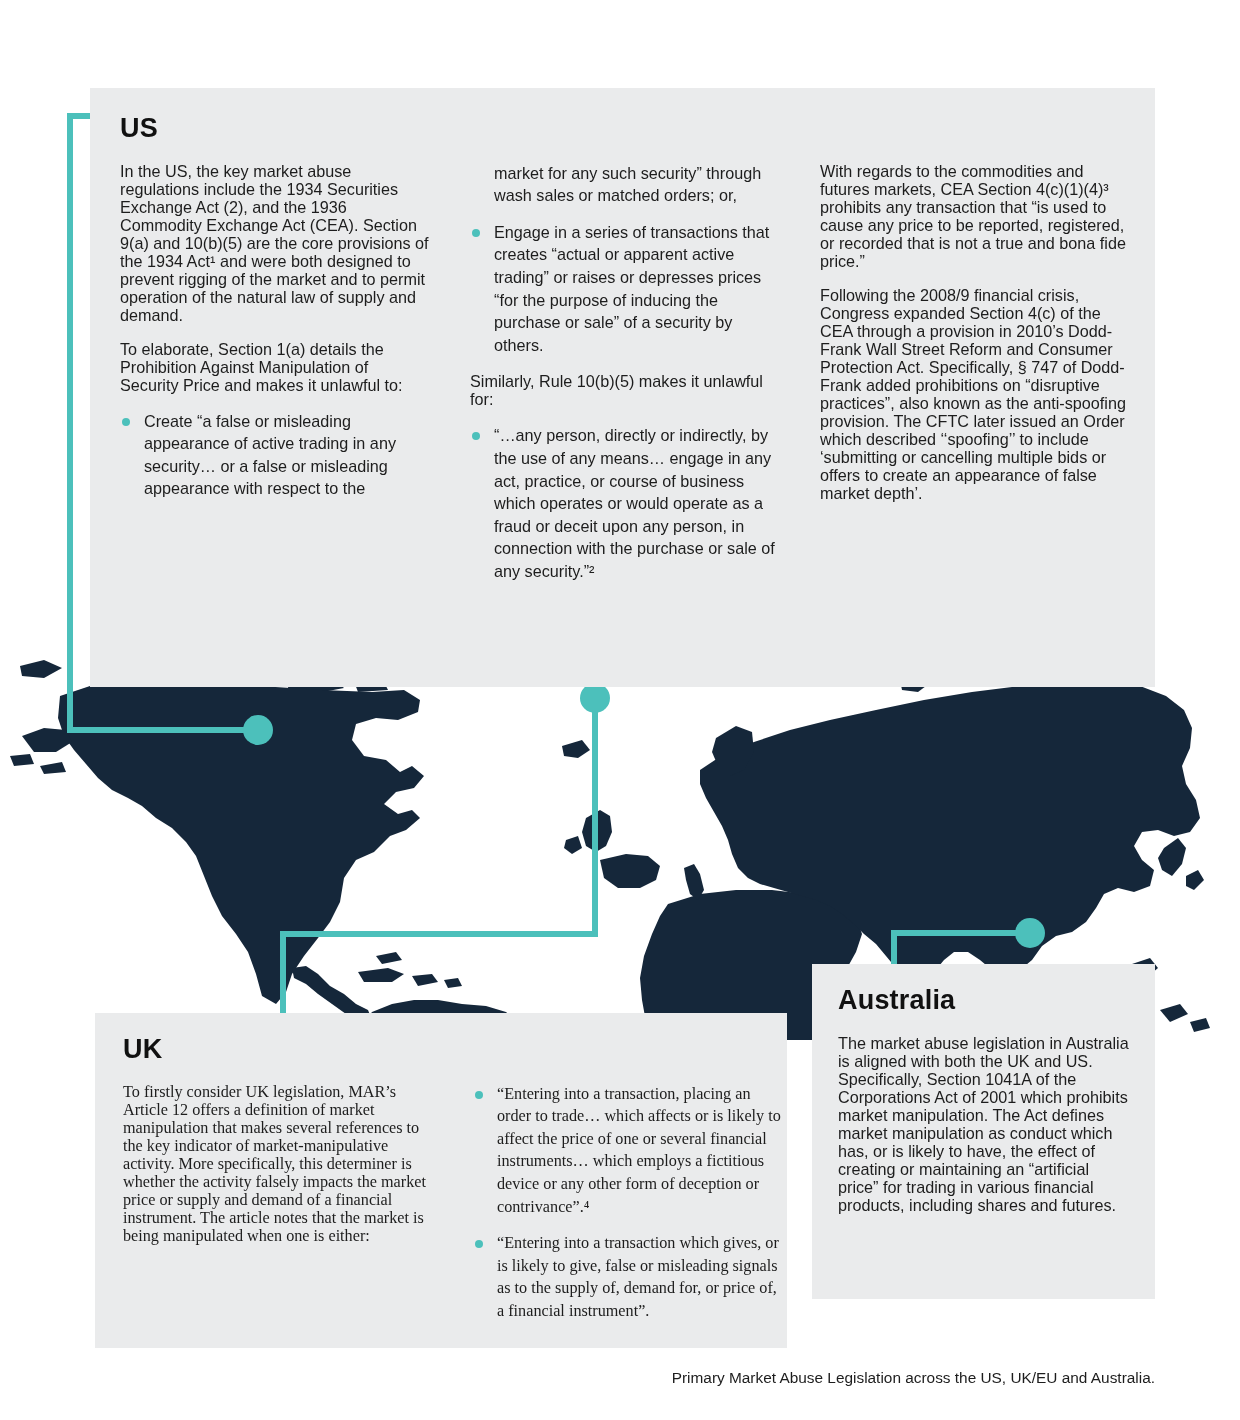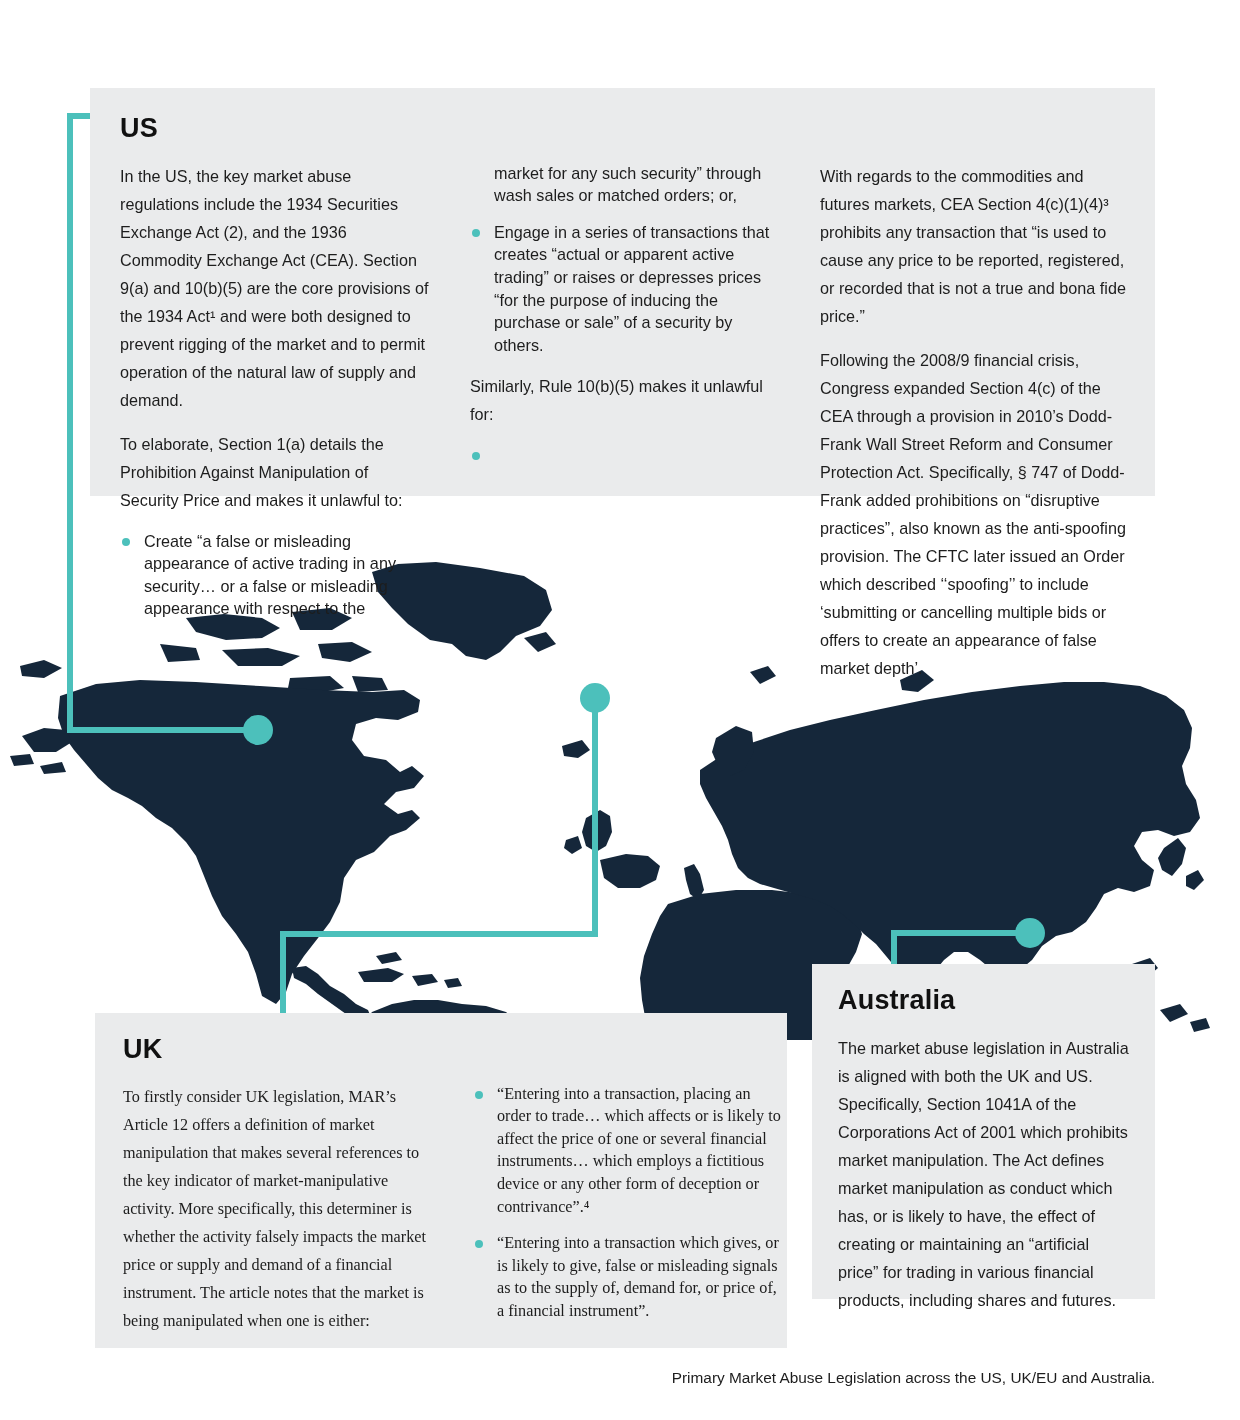--- a/index.html
+++ b/index.html
@@ -41,21 +41,21 @@
   .info-box {
     position: absolute;
     background: #eaebec;
     z-index: 3;
     box-sizing: border-box;
   }
   #box-us {
     left: 90px;
     top: 88px;
     width: 1065px;
-    height: 408px;
+    height: 599px;
     padding: 26px 30px 20px 30px;
   }
   #box-uk {
     left: 95px;
     top: 1013px;
     width: 692px;
     height: 335px;
     padding: 22px 28px 18px 28px;
   }
   #box-au {
@@ -81,21 +81,21 @@
     align-items: flex-start;
   }
   .col { flex: 1 1 0; min-width: 0; }
   #box-us .col { width: 310px; flex: 0 0 310px; }
   #box-uk .col { width: 310px; flex: 0 0 310px; }
   #box-us .cols { gap: 40px; }
   #box-uk .cols { gap: 40px; font-family: Liberation Serif, serif; }
 
   p.para {
     font-size: 16.2px;
-    line-height: 28px;
+    line-height: 18px;
     margin: 0 0 16px 0;
     color: #1d1d1d;
   }
   p.para:last-child { margin-bottom: 8px; }
 
   ul.bullets {
     list-style: none;
     margin: 0 0 16px 0;
     padding: 0;
   }
@@ -280,20 +280,21 @@
       <ul class="bullets">
         <li>
           <span class="dot"></span>
           <span>Engage in a series of transactions that creates “actual or apparent active trading” or raises or depresses prices “for the purpose of inducing the purchase or sale” of a security by others.</span>
         </li>
       </ul>
       <p class="para">Similarly, Rule 10(b)(5) makes it unlawful for:</p>
       <ul class="bullets">
         <li>
           <span class="dot"></span>
+          <span>“…any person, directly or indirectly, by the use of any means… engage in any act, practice, or course of business which operates or would operate as a fraud or deceit upon any person, in connection with the purchase or sale of any security.”²</span>
         </li>
       </ul>
     </div>
 
     <div class="col">
       <p class="para">With regards to the commodities and futures markets, CEA Section 4(c)(1)(4)³ prohibits any transaction that “is used to cause any price to be reported, registered, or recorded that is not a true and bona fide price.”</p>
       <p class="para">Following the 2008/9 financial crisis, Congress expanded Section 4(c) of the CEA through a provision in 2010’s Dodd-Frank Wall Street Reform and Consumer Protection Act. Specifically, § 747 of Dodd-Frank added prohibitions on “disruptive practices”, also known as the anti-spoofing provision. The CFTC later issued an Order which described ‘‘spoofing’’ to include ‘submitting or cancelling multiple bids or offers to create an appearance of false market depth’.</p>
     </div>
 
   </div>

